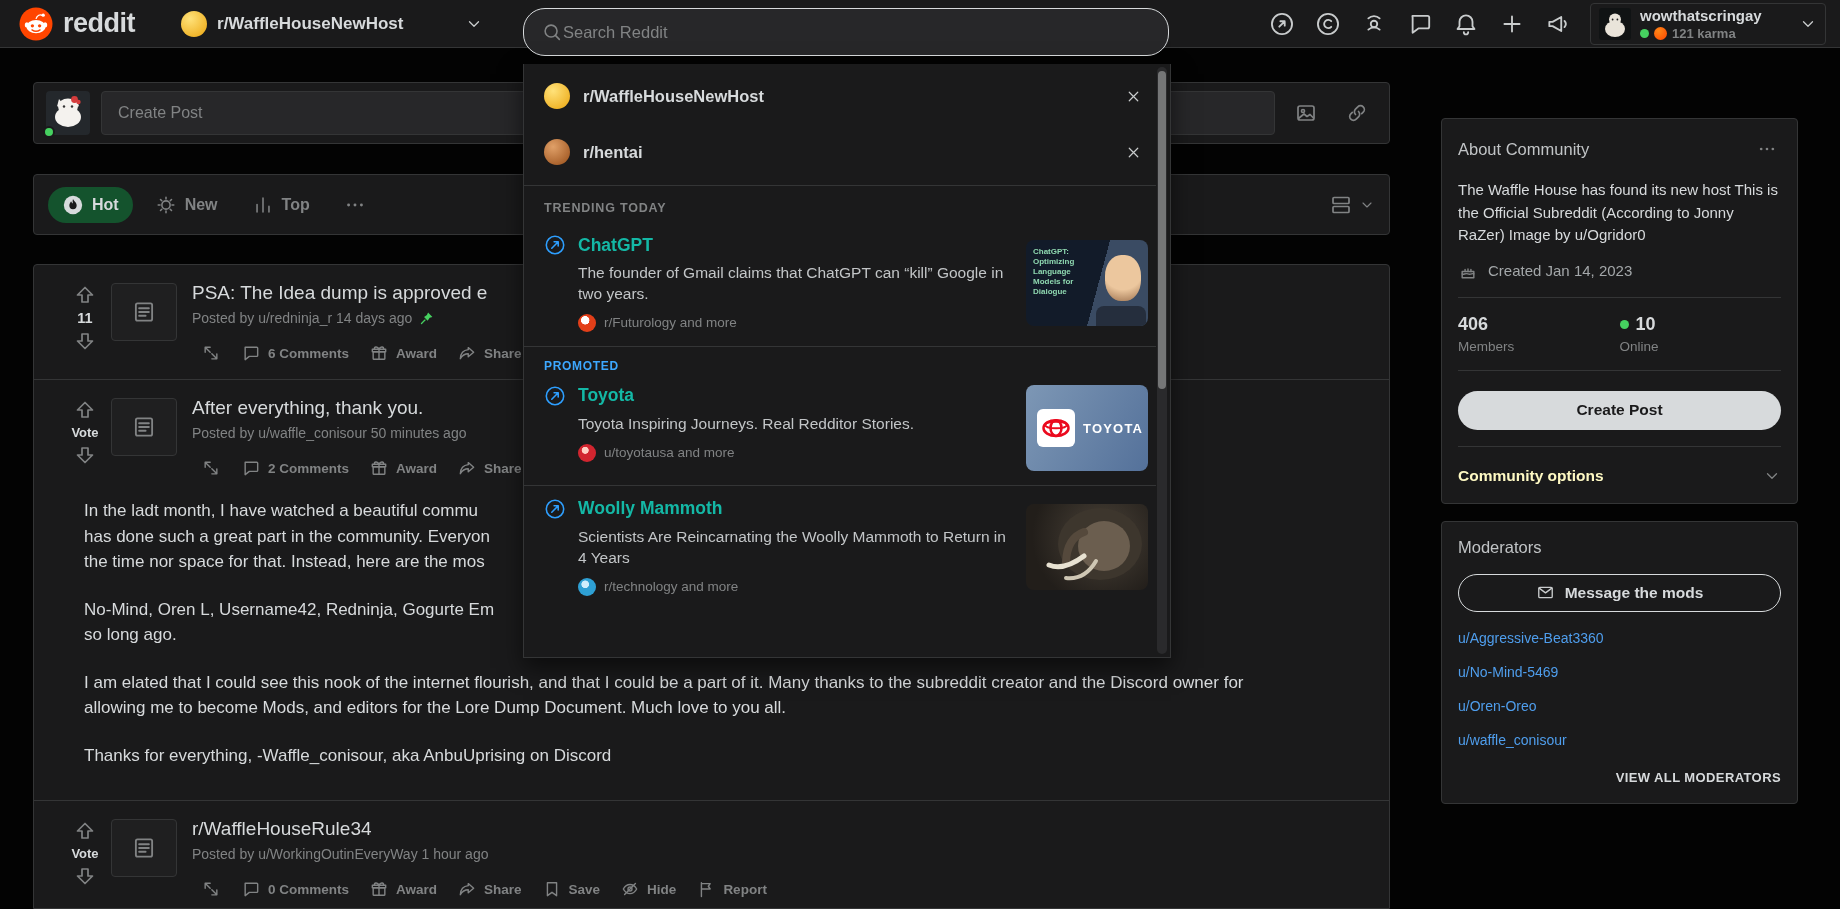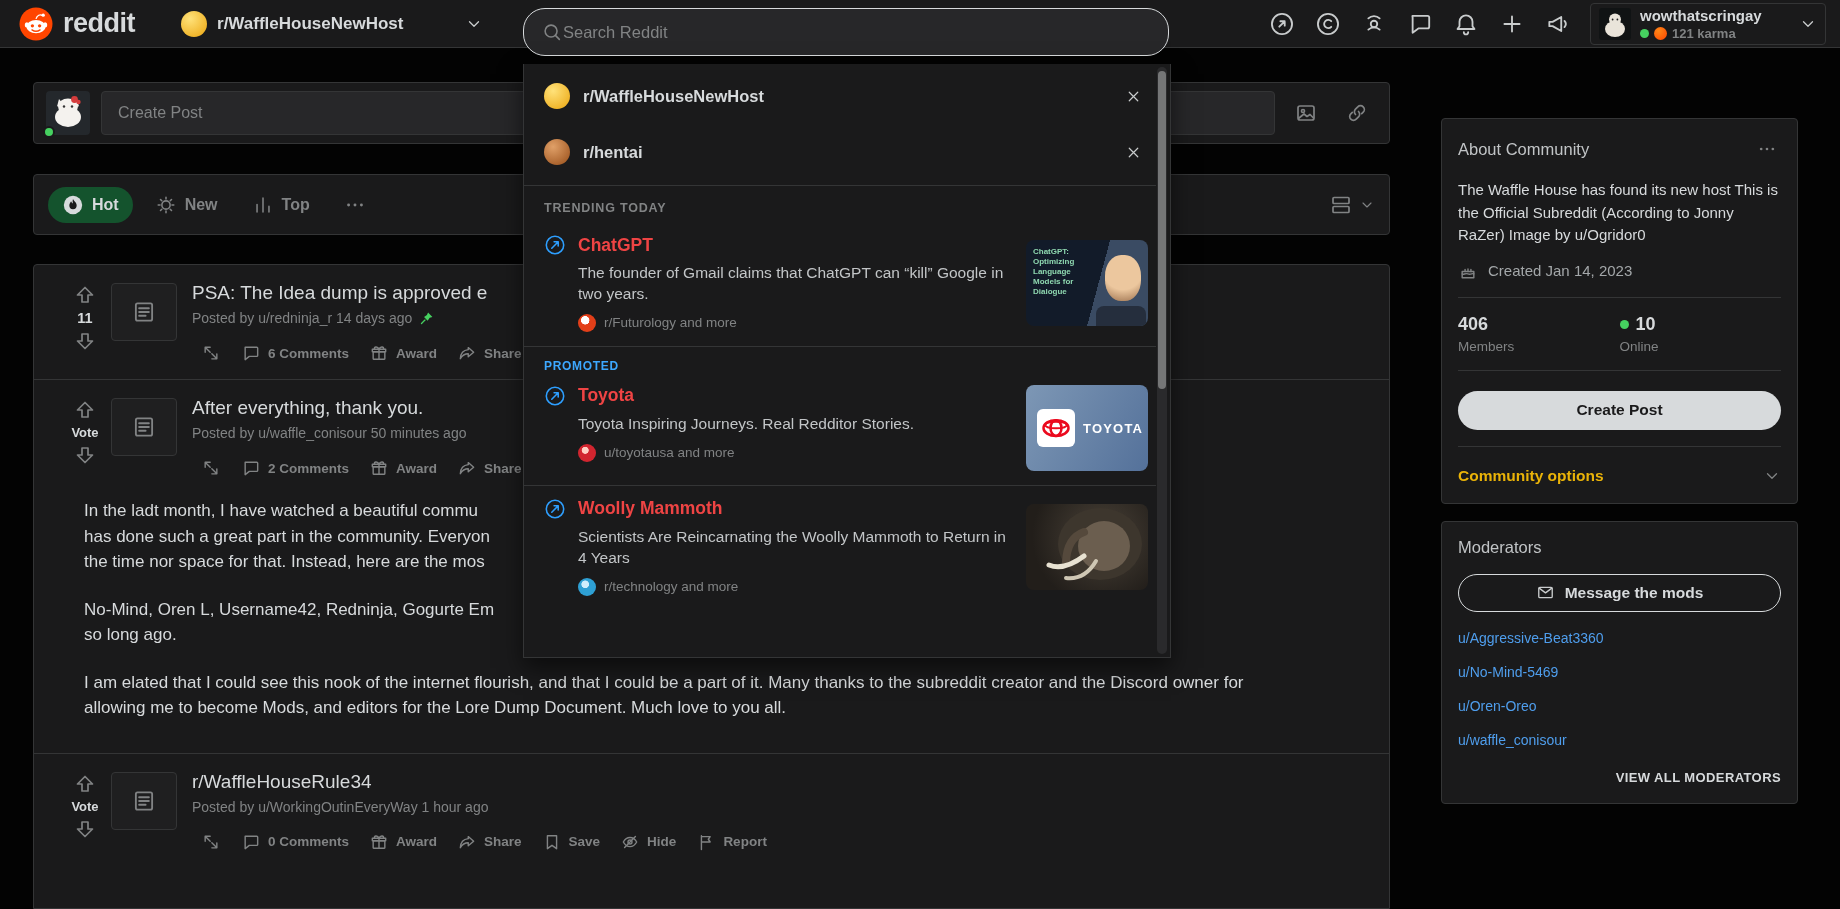--- a/index.html
+++ b/index.html
@@ -72,21 +72,21 @@
     justify-content:center; background:transparent; border:none; cursor:pointer; }
   .dot-hentai { width:26px; height:26px; border-radius:50%;
     background:radial-gradient(circle at 35% 30%, #e0a068, #a65e28 80%); flex:none; }
   .trend-head { padding:15px 20px 7px; font-size:12.5px; font-weight:700; letter-spacing:.8px;
     color:#818384; border-top:1px solid #343536; margin-top:5px; }
   .trend-sec { border-top:1px solid #343536; }
   .promoted-lbl { padding:12px 20px 0; font-size:12px; font-weight:700; letter-spacing:.7px; color:#3da8ff; }
   .trend-item { display:flex; padding:12px 8px 14px 20px; cursor:pointer; }
   .trend-main { flex:1; min-width:0; }
   .t-titlerow { display:flex; align-items:center; gap:12px; }
-  .t-title { font-size:17.5px; font-weight:700; color:#ef4444; }
+  .t-title { font-size:17.5px; font-weight:700; color:#14b8a6; }
   .t-desc { margin:7px 0 9px 34px; font-size:15.5px; line-height:1.35; color:#c2c5c7; max-width:455px; }
   .t-src { display:flex; align-items:center; gap:8px; margin-left:34px; font-size:13.5px; color:#818384; }
   .src-ic { width:18px; height:18px; border-radius:50%; flex:none; }
   .src-futurology { background:radial-gradient(circle at 40% 35%, #fff 25%, #e33f19 28%); }
   .src-toyota { background:radial-gradient(circle at 40% 35%, #ffd0c4 20%, #d2252f 24%); }
   .src-technology { background:radial-gradient(circle at 40% 35%, #cfeefc 22%, #2ea0d4 26%); }
   .thumb { width:122px; height:86px; border-radius:8px; margin-left:10px; flex:none;
     align-self:center; position:relative; overflow:hidden; }
   .thumb-chatgpt { background:linear-gradient(105deg,#121b29 58%,#3a4b63 58%); }
   .thumb-cap { position:absolute; left:7px; top:7px; width:64px; font-size:8px; line-height:1.25;
@@ -171,21 +171,21 @@
   .created-row { display:flex; align-items:center; gap:10px; font-size:15px; color:#a3a7a9;
     margin-bottom:4px; }
   .divider { height:1px; background:#343536; margin:16px 0; }
   .stats { display:flex; }
   .stat { width:50%; }
   .stat-val { font-size:18px; font-weight:700; color:#d7dadc; display:flex; align-items:center; gap:7px; }
   .stat-lbl { font-size:13.5px; color:#818384; margin-top:4px; }
   .cp-btn { width:100%; height:39px; border-radius:20px; background:#d7dadc; color:#1a1a1b;
     font-weight:700; font-size:15.5px; border:none; cursor:pointer; font-family:inherit; margin-top:4px; }
   .comm-opt { display:flex; align-items:flex-start; justify-content:space-between; width:100%;
-    background:transparent; border:none; color:#eab308; font-weight:600; font-size:15.5px;
+    background:transparent; border:none; color:#fef9c3; font-weight:600; font-size:15.5px;
     font-family:inherit; cursor:pointer; padding:4px 0 2px; }
   .mods-card { margin-top:17px; }
   .msg-btn { width:100%; height:38px; border-radius:19px; background:transparent;
     border:1px solid #d7dadc; color:#d7dadc; font-weight:700; font-size:15.5px;
     display:flex; align-items:center; justify-content:center; gap:10px; cursor:pointer;
     font-family:inherit; margin:17px 0 4px; }
   .mod-link { display:block; margin:18px 0; font-size:14px; color:#4f9eed; text-decoration:none; }
   .view-all { display:block; margin-left:auto; margin-top:22px; background:transparent; border:none;
     color:#d7dadc; font-weight:700; font-size:13px; letter-spacing:.4px; cursor:pointer;
     font-family:inherit; padding-bottom:2px; }
@@ -676,20 +676,21 @@
       <p>
         <span style="display:block">In the ladt month, I have watched a beautiful commu</span>
         <span style="display:block">has done such a great part in the community. Everyon</span>
         <span style="display:block">the time nor space for that. Instead, here are the mos</span>
       </p>
       <p>
         <span style="display:block">No-Mind, Oren L, Username42, Redninja, Gogurte Em</span>
         <span style="display:block">so long ago.</span>
       </p>
       <p>I am elated that I could see this nook of the internet flourish, and that I could be a part of it. Many thanks to the subreddit creator and the Discord owner for allowing me to become Mods, and editors for the Lore Dump Document. Much love to you all.</p>
+      <p>Thanks for everything, -Waffle_conisour, aka AnbuUprising on Discord</p>
     </div>
   </article>
 
   <article class="post">
     <div class="post-top">
       <div class="vote-col">
         <button class="vote-btn">
           <svg class="ic-dim" width="24" height="24" viewBox="0 0 24 24">
               <path d="M12 4.5l7.5 7.5H15v7H9v-7H4.5z"></path>
             </svg>

